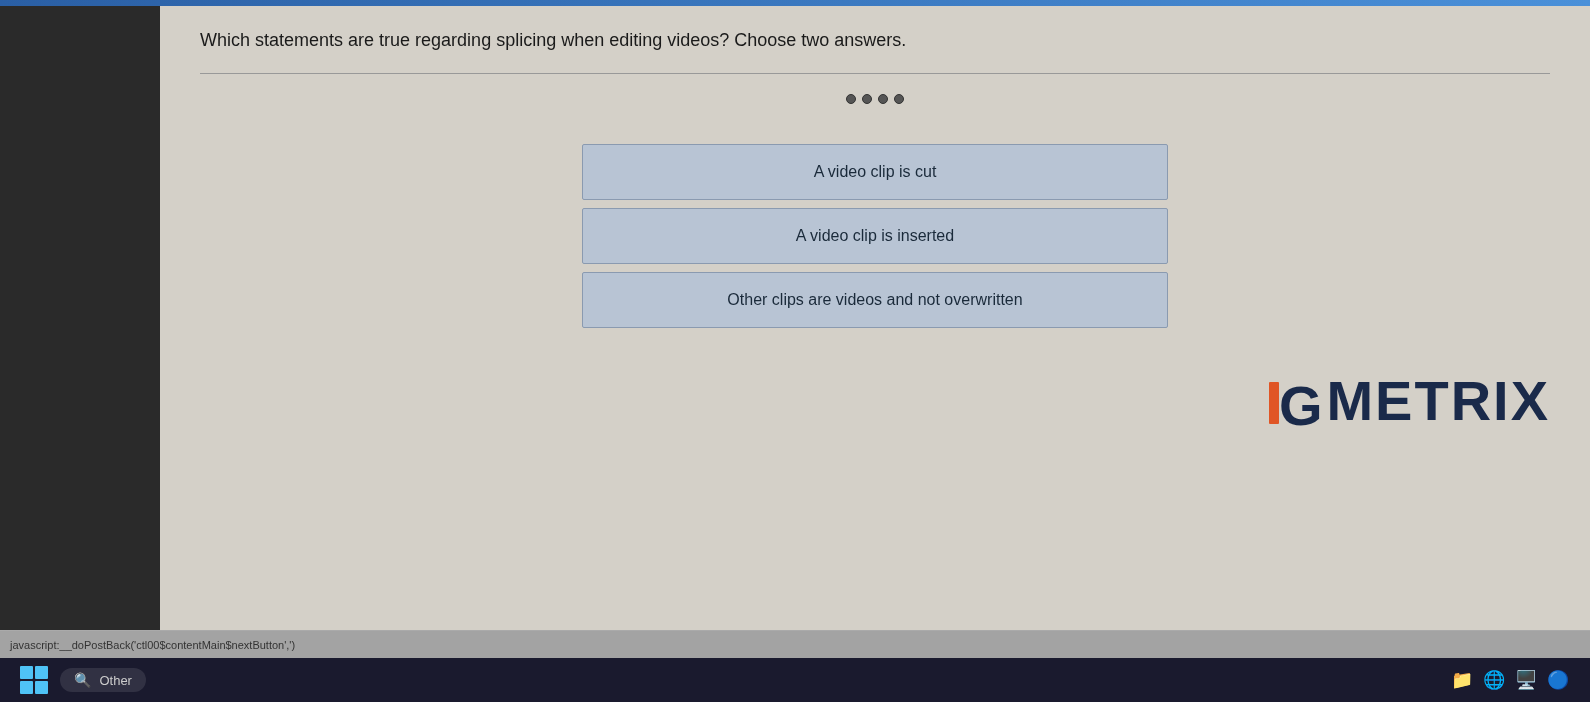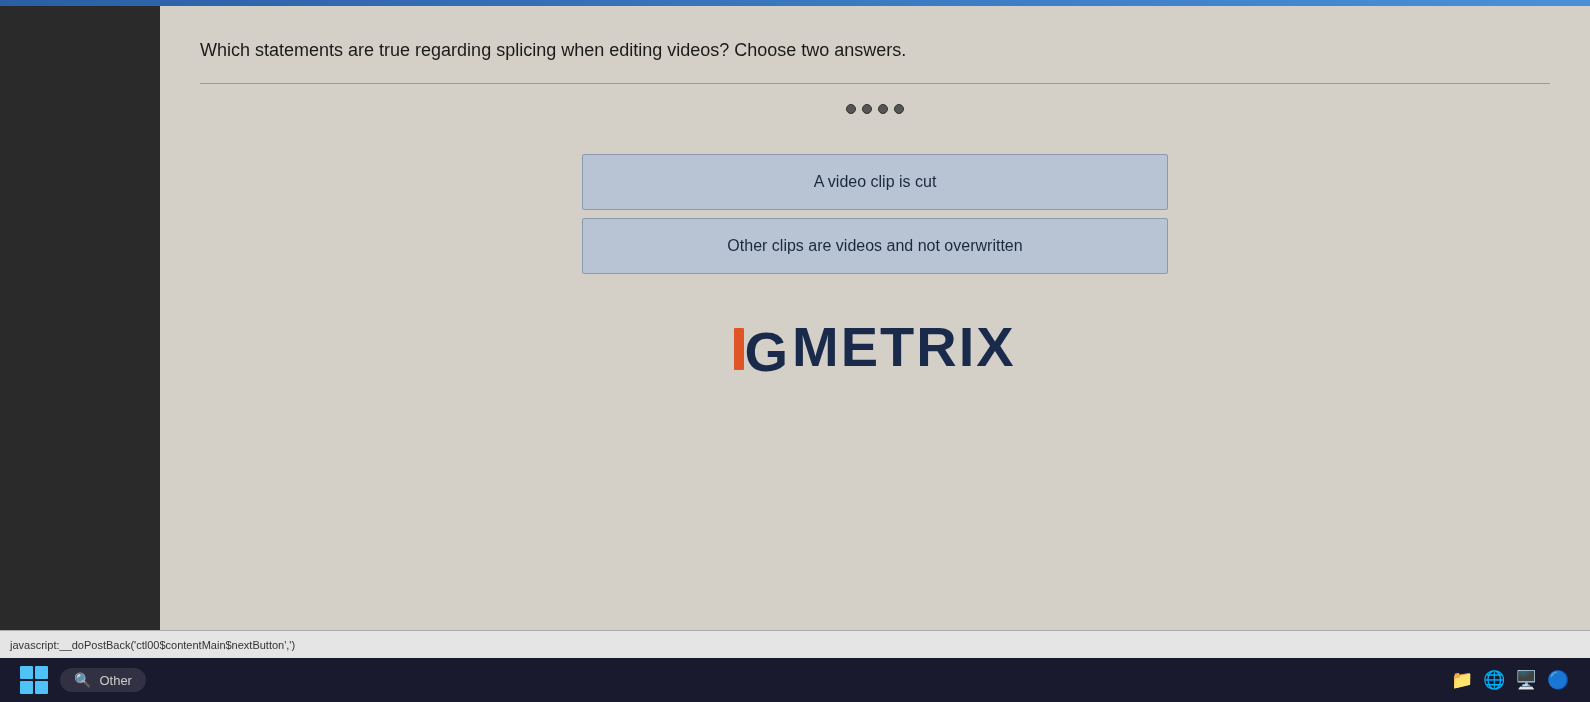--- a/index.html
+++ b/index.html
@@ -33,21 +33,21 @@
       width: 160px;
       background: #2a2a2a;
       flex-shrink: 0;
     }
 
     .content-area {
       flex: 1;
       background: #d4d0c8;
       display: flex;
       flex-direction: column;
-      padding: 32px 40px 20px 40px;
+      padding: 22px 40px 20px 40px;
       position: relative;
     }
 
     .question-text {
       font-size: 18px;
       color: #1a1a1a;
       margin-bottom: 20px;
       font-weight: 400;
       line-height: 1.4;
     }
@@ -88,37 +88,37 @@
       border: 1px solid #8a9ab0;
       text-align: center;
       font-size: 16px;
       color: #1a2a3a;
       cursor: pointer;
       border-radius: 2px;
     }
 
     .logo-area {
       display: flex;
-      justify-content: center;
+      justify-content: flex-end;
       align-items: center;
       margin-top: 40px;
       padding-bottom: 10px;
     }
 
     .logo-text {
       font-size: 56px;
       font-weight: 900;
       color: #1a2a4a;
       letter-spacing: 2px;
       font-family: Arial Black, Arial, sans-serif;
     }
 
     .status-bar {
       height: 28px;
-      background: #e5e5e5;
+      background: #a3a3a3;
       display: flex;
       align-items: center;
       padding: 0 10px;
       font-size: 11px;
       color: #333;
       border-top: 1px solid #aaa;
     }
 
     .taskbar {
       height: 44px;
@@ -193,20 +193,21 @@
 
     <div class="progress-dots">
       <span class="dot"></span>
       <span class="dot"></span>
       <span class="dot"></span>
       <span class="dot"></span>
     </div>
 
     <div class="answers-container">
       <button class="answer-btn">A video clip is cut</button>
+      <button class="answer-btn">A video clip is inserted</button>
       <button class="answer-btn">Other clips are videos and not overwritten</button>
     </div>
 
     <div class="logo-area">
       <div class="logo-text">
         <span style="display:inline-block; position:relative; margin-right:2px;">
           <span style="display:inline-block; width:10px; height:42px; background:#e05525; vertical-align:middle; position:relative; top:-2px; border-radius:1px;"></span><span style="font-size:56px; font-weight:900; color:#1a2a4a; font-family: Arial Black, Arial, sans-serif; vertical-align:middle;">G</span>
         </span><span style="font-size:56px; font-weight:900; color:#1a2a4a; font-family: Arial Black, Arial, sans-serif;">METRIX</span>
       </div>
     </div>

